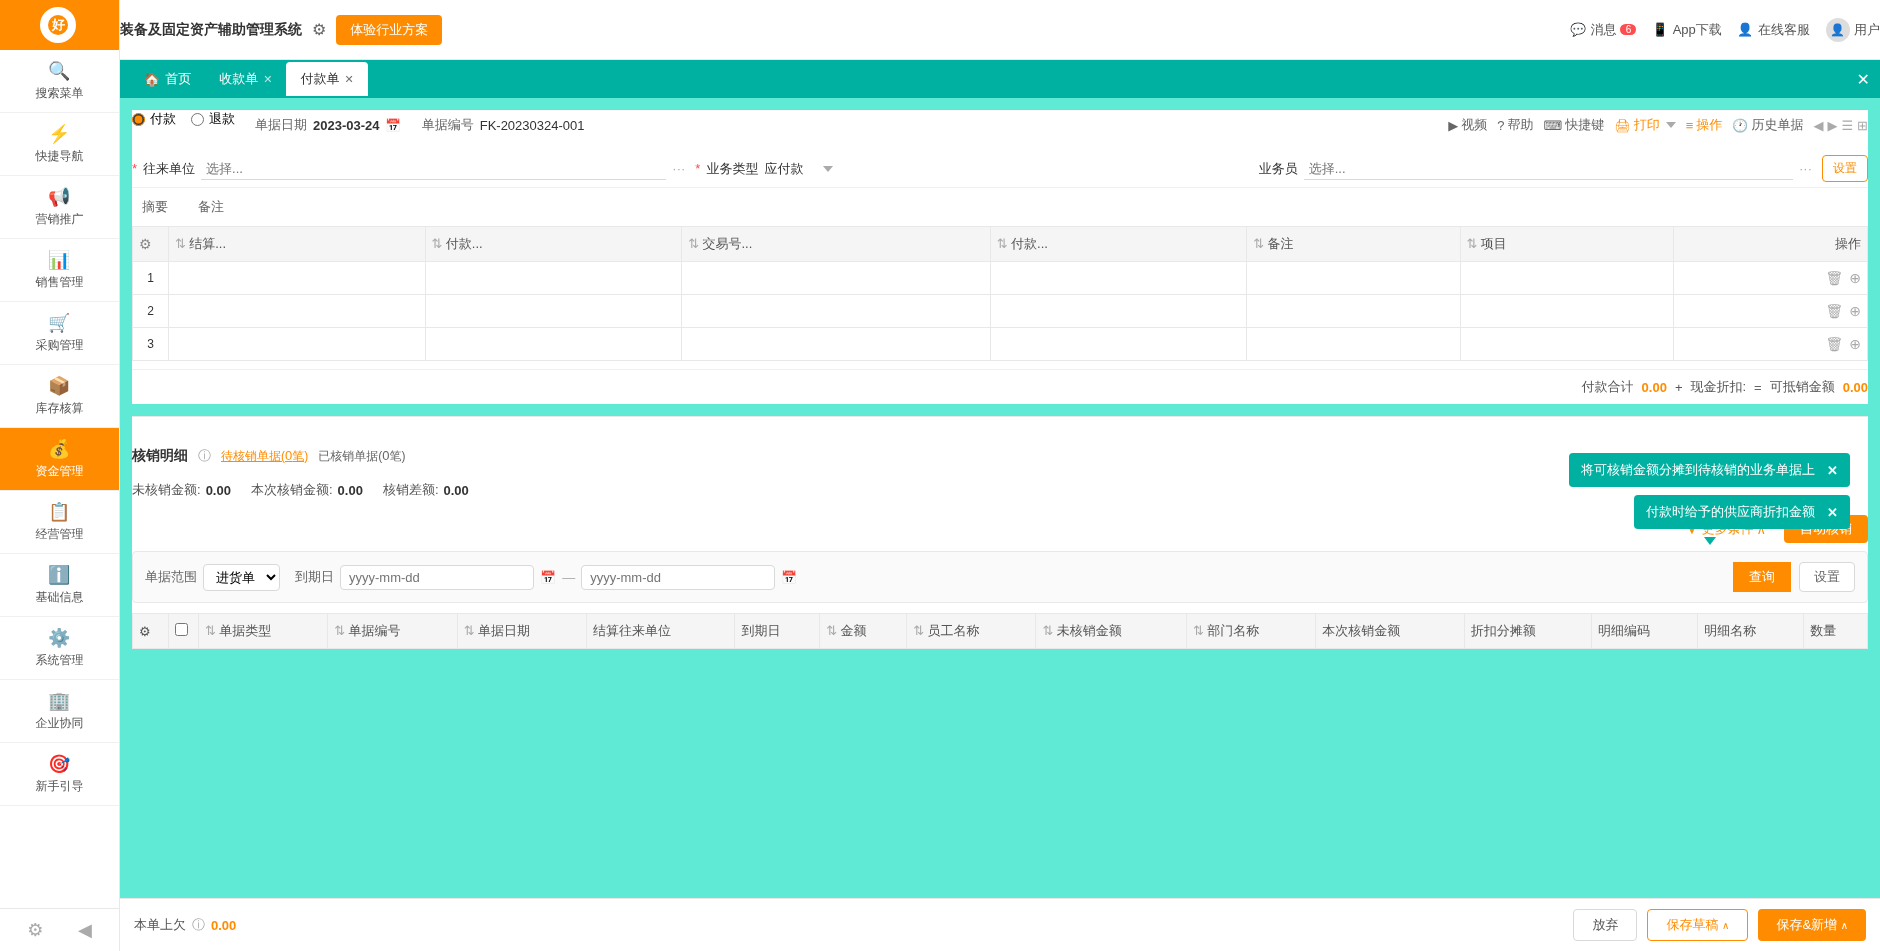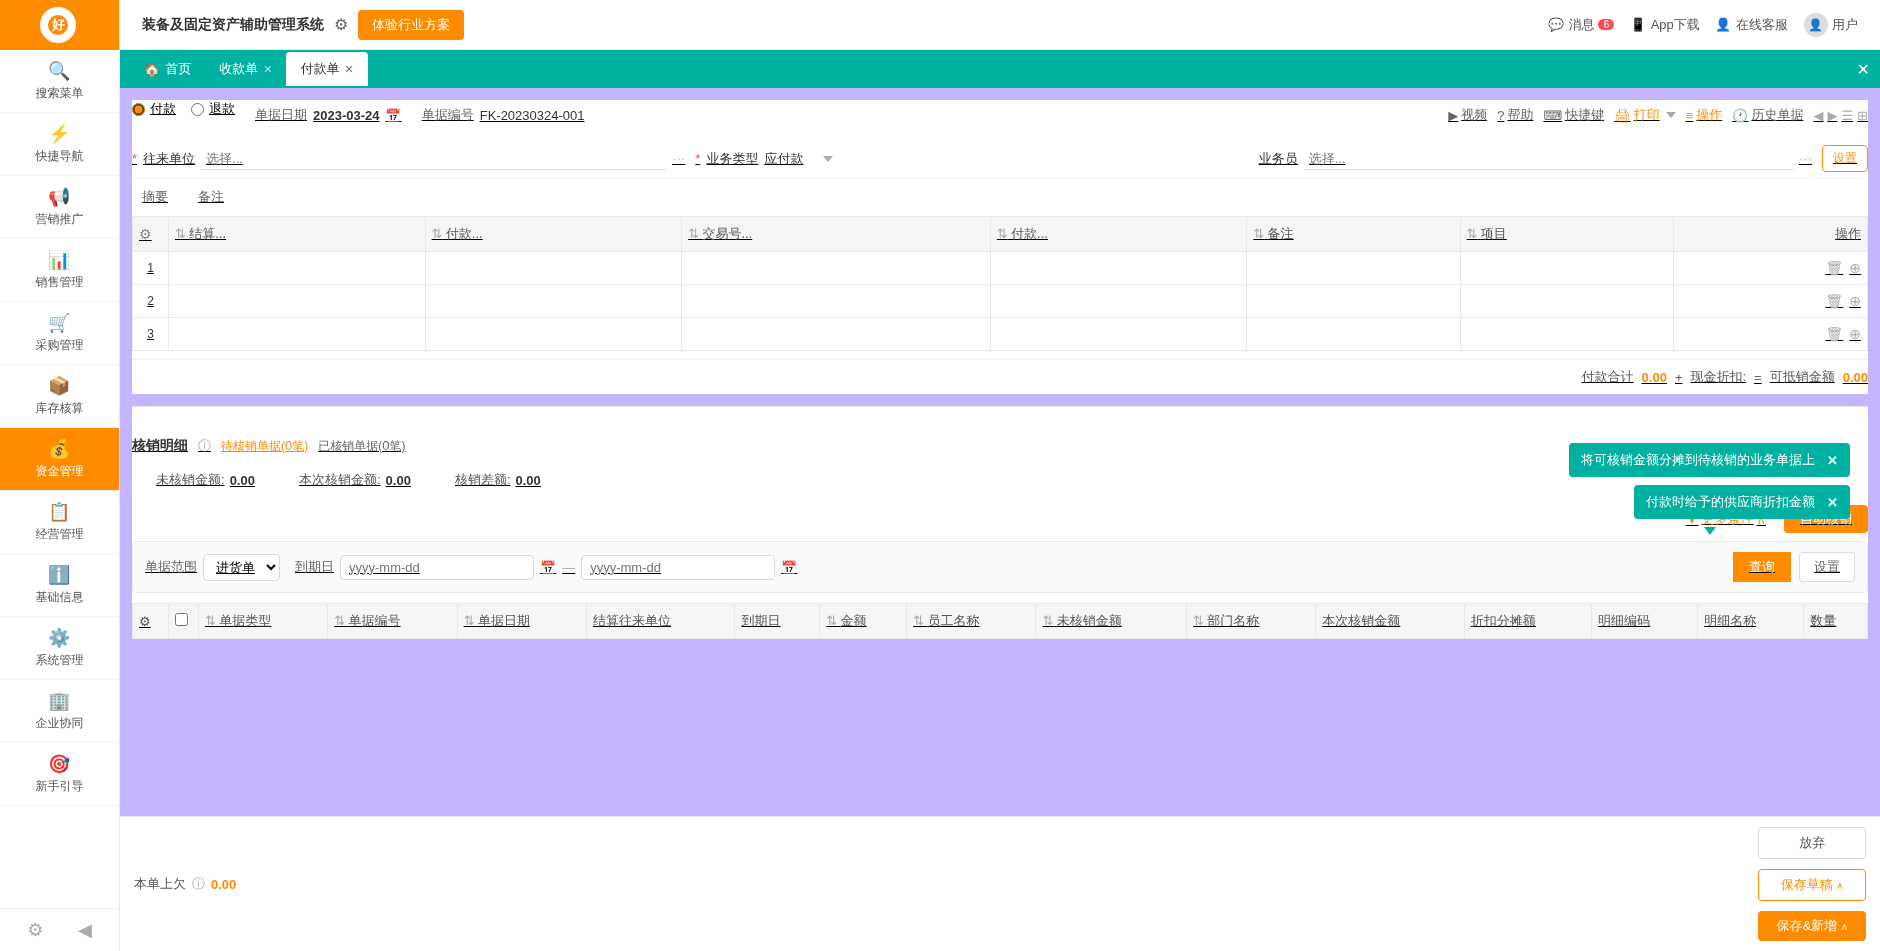--- a/index.html
+++ b/index.html
@@ -10,38 +10,38 @@
     .sidebar-logo { background: #ff8c00; height: 50px; display: flex; align-items: center; justify-content: center; color: #fff; font-size: 14px; font-weight: bold; padding: 5px; }
     .sidebar-logo-icon { width: 36px; height: 36px; background: #fff; border-radius: 50%; margin-right: 4px; display: flex; align-items: center; justify-content: center; }
     .sidebar-logo-icon svg { width: 24px; height: 24px; }
     .sidebar-item { display: flex; flex-direction: column; align-items: center; padding: 10px 5px; cursor: pointer; color: #555; border-bottom: 1px solid #f0f0f0; }
     .sidebar-item.active { color: #fff; background: #ff8c00; }
     .sidebar-item .s-icon { font-size: 18px; margin-bottom: 3px; }
     .sidebar-item .s-label { font-size: 12px; }
     .sidebar-bottom { margin-top: auto; display: flex; align-items: center; justify-content: space-around; padding: 10px; border-top: 1px solid #e8e8e8; }
 
     
-    .top-header { height: 50px; background: #fff; display: flex; align-items: center; padding: 0 22px; border-bottom: 1px solid #e8e8e8; }
+    .top-header { height: 60px; background: #fff; display: flex; align-items: center; padding: 0 0; border-bottom: 1px solid #e8e8e8; }
     .system-title { font-size: 14px; color: #333; font-weight: bold; margin-right: 10px; }
     .header-settings { color: #666; font-size: 16px; margin-right: 10px; cursor: pointer; }
     .trial-btn { background: #ff8c00; color: #fff; border: none; padding: 6px 14px; border-radius: 4px; cursor: pointer; font-size: 13px; }
     .header-right { margin-left: auto; display: flex; align-items: center; gap: 16px; color: #555; }
     .header-right-item { display: flex; align-items: center; gap: 4px; cursor: pointer; font-size: 13px; }
     .badge { background: #ff4d4f; color: #fff; border-radius: 10px; font-size: 10px; padding: 0 4px; min-width: 16px; text-align: center; }
 
     
     .tab-bar { background: #00b0a0; display: flex; align-items: center; padding: 0 10px; height: 38px; }
     .tab-item { padding: 8px 14px; color: #fff; cursor: pointer; font-size: 13px; border-radius: 4px 4px 0 0; display: flex; align-items: center; gap: 5px; }
     .tab-item.home { background: transparent; }
     .tab-item.active { background: #fff; color: #333; }
     .tab-item .close-btn { font-size: 11px; opacity: 0.7; }
     .tab-close-all { margin-left: auto; color: #fff; font-size: 16px; cursor: pointer; }
 
     
-    .content { flex: 1; overflow-y: auto; background: #c4b5fd; padding: 12px; text-decoration: underline; }
+    .content { flex: 1; overflow-y: auto; background: #5eead4; padding: 12px; }
 
     
     .form-section { background: #fff; }
     .radio-group { display: flex; align-items: center; gap: 15px; margin-bottom: 12px; }
     .radio-label { display: flex; align-items: center; gap: 5px; cursor: pointer; }
     .radio-label input[type=radio] { accent-color: #ff8c00; }
     .form-field { display: flex; align-items: center; gap: 6px; }
     .toolbar-right { margin-left: auto; display: flex; align-items: center; gap: 10px; color: #666; font-size: 12px; }
     .toolbar-right-item { display: flex; align-items: center; gap: 3px; cursor: pointer; }
     .toolbar-right-item.orange { color: #ff8c00; }
@@ -75,21 +75,21 @@
 
     
     .section-header { display: flex; align-items: center; gap: 10px; padding: 10px 0; margin-top: 10px; }
     .section-title { font-size: 14px; font-weight: bold; color: #333; }
     .info-icon { color: #aaa; cursor: pointer; }
     .tab-link { color: #ff8c00; font-size: 12px; cursor: pointer; text-decoration: underline; }
     .tab-link-gray { color: #666; font-size: 12px; cursor: pointer; }
 
     
     .stats-row { display: flex; gap: 20px; padding: 6px 0; margin-bottom: 10px; color: #555; font-size: 13px; }
-    .stats-item { display: flex; align-items: center; gap: 5px; margin-left: 24px; }
+    .stats-item { display: flex; align-items: center; gap: 5px; }
     .stats-val { color: #333; font-weight: bold; }
 
     
     .filter-section { background: #fafafa; border: 1px solid #e8e8e8; border-radius: 4px; padding: 10px 12px; margin-bottom: 10px; }
     .filter-row { display: flex; align-items: center; gap: 15px; flex-wrap: wrap; }
     .filter-item { display: flex; align-items: center; gap: 6px; }
     .filter-label { color: #666; white-space: nowrap; font-size: 13px; }
     .filter-select { border: 1px solid #d9d9d9; border-radius: 4px; padding: 4px 8px; outline: none; background: #fff; font-size: 13px; }
     .filter-input { border: 1px solid #d9d9d9; border-radius: 4px; padding: 4px 8px; outline: none; font-size: 13px; min-width: 120px; }
     .filter-sep { color: #aaa; }
@@ -104,21 +104,21 @@
     .bottom-table th { padding: 8px 6px; text-align: left; border: 1px solid #e8e8e8; color: #555; font-weight: normal; font-size: 12px; white-space: nowrap; }
     .th-checkbox { width: 30px; text-align: center; }
     .more-cond { color: #ff8c00; font-size: 12px; cursor: pointer; display: flex; align-items: center; gap: 3px; margin-right: 10px; }
     .auto-verify-btn { background: #ff8c00; color: #fff; border: none; padding: 5px 16px; border-radius: 4px; cursor: pointer; font-size: 13px; }
     .cond-row { display: flex; justify-content: flex-end; align-items: center; gap: 8px; margin-bottom: 8px; }
 
     
     .page-footer { background: #fff; border-top: 1px solid #e8e8e8; padding: 10px 14px; display: flex; align-items: center; }
     .footer-total { color: #555; font-size: 13px; display: flex; align-items: center; gap: 6px; }
     .footer-total-val { color: #ff8c00; font-weight: bold; }
-    .footer-actions { margin-left: auto; display: flex; gap: 10px; flex-direction: column; }
+    .footer-actions { margin-left: auto; display: flex; gap: 10px; }
     .btn-discard { background: #fff; border: 1px solid #d9d9d9; color: #555; padding: 6px 18px; border-radius: 4px; cursor: pointer; font-size: 13px; }
     .btn-draft { background: #fff; border: 1px solid #ff8c00; color: #ff8c00; padding: 6px 18px; border-radius: 4px; cursor: pointer; font-size: 13px; }
     .btn-save-new { background: #ff8c00; color: #fff; border: none; padding: 6px 18px; border-radius: 4px; cursor: pointer; font-size: 13px; }
     .chevron-icon { font-size: 10px; }
     .tooltip-box { background: #00b0a0; color: #fff; padding: 8px 12px; border-radius: 4px; font-size: 12px; display: flex; align-items: center; gap: 6px; white-space: nowrap; position: relative; }
     .tooltip-box .tt-close { cursor: pointer; font-weight: bold; margin-left: 6px; }
     .tooltip-arrow-down { width: 0; height: 0; border-left: 6px solid transparent; border-right: 6px solid transparent; border-top: 8px solid #00b0a0; margin: 0 auto; }
 
     .dropdown-arrow { width: 0; height: 0; border-left: 5px solid transparent; border-right: 5px solid transparent; border-top: 6px solid #aaa; display: inline-block; margin-left: 3px; vertical-align: middle; }
 

